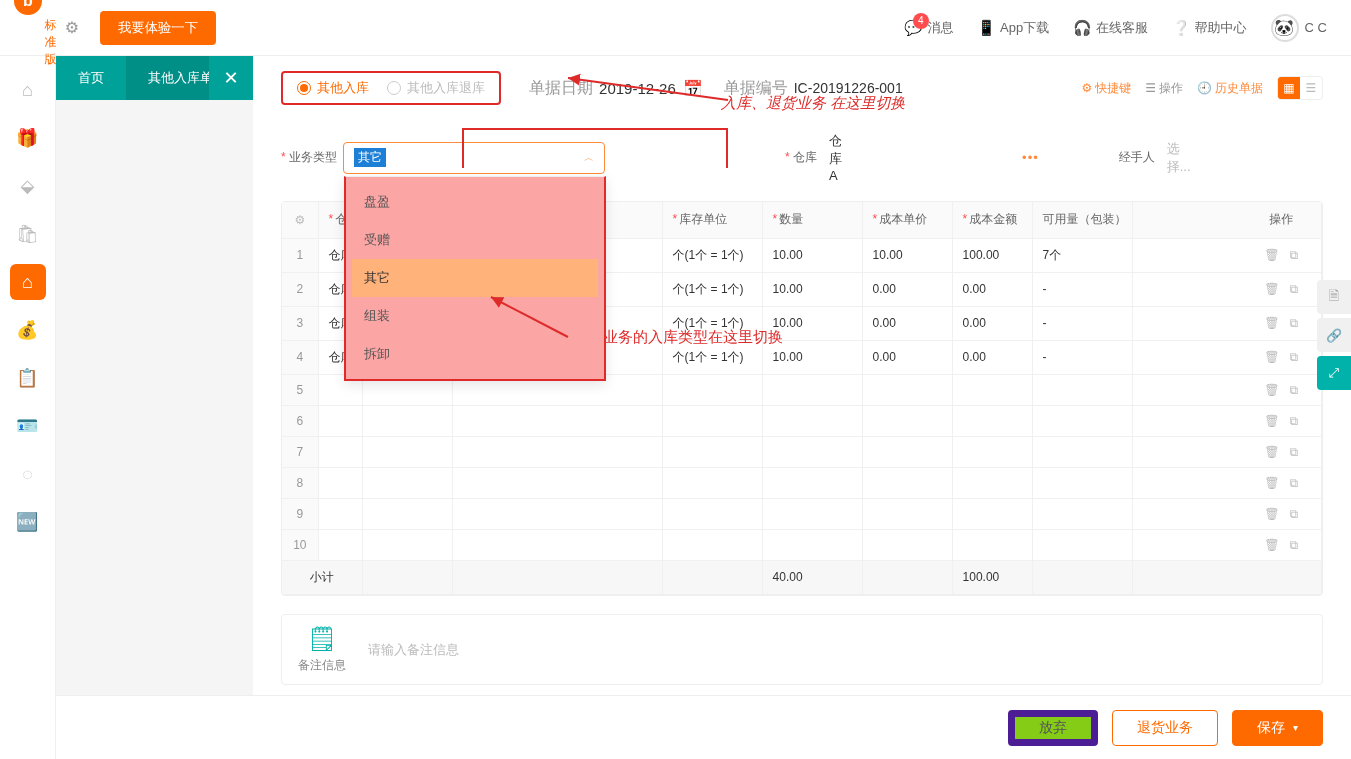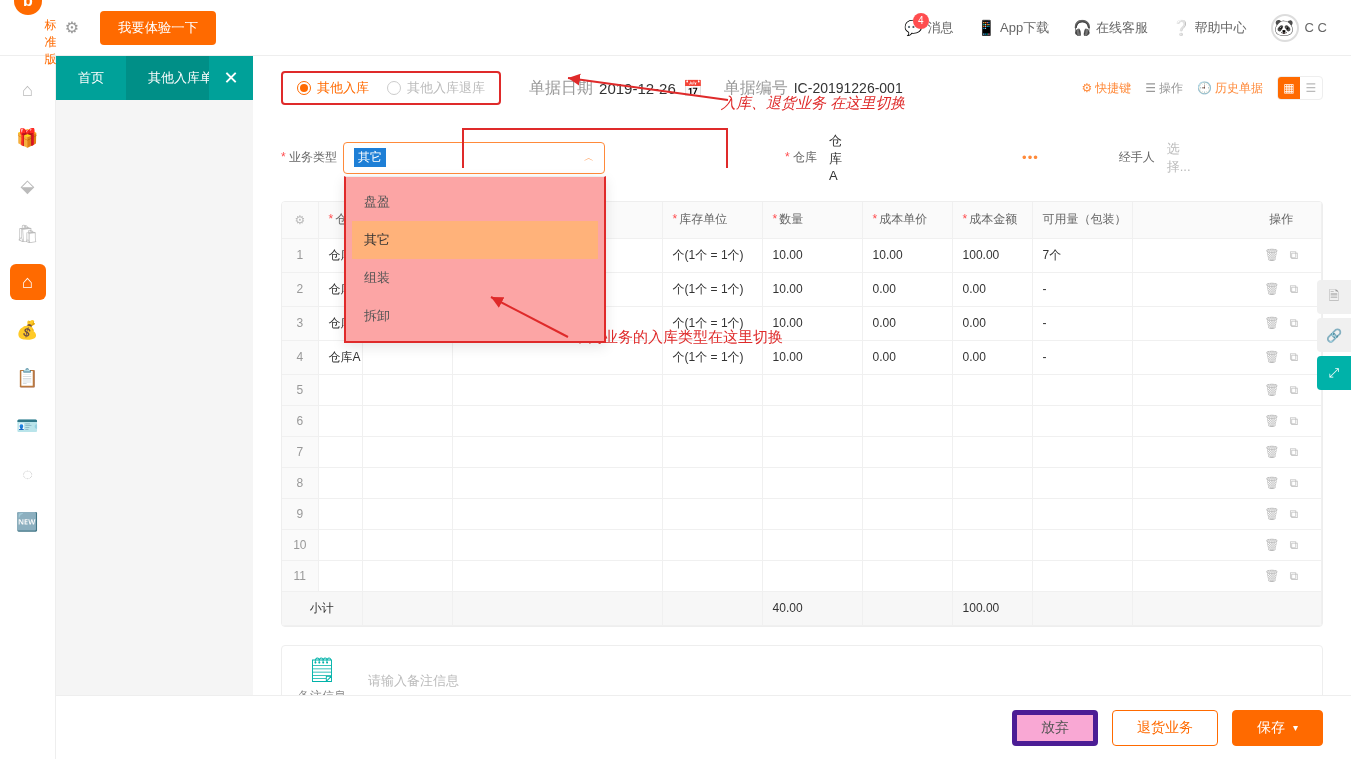--- a/index.html
+++ b/index.html
@@ -107,21 +107,21 @@
 .remark { display: flex; align-items: center; margin: 18px 0 0 0; border: 1px solid #eee; border-radius: 4px; padding: 10px 16px; }
 .remark-icon { display: flex; flex-direction: column; align-items: center; margin-right: 22px; color: #00b2a9; }
 .remark-icon .ico { font-size: 24px; }
 .remark-icon .lbl { font-size: 12px; color: #888; margin-top: 4px; }
 .remark input { border: none; outline: none; flex: 1; font-size: 13px; color: #333; }
 .remark input::placeholder { color: #bbb; }
 
 
 .footer { position: fixed; bottom: 0; left: 56px; right: 0; height: 64px; background: #fff; border-top: 1px solid #eee; display: flex; align-items: center; justify-content: flex-end; padding: 0 28px; gap: 14px; }
 .fbtn { height: 36px; padding: 0 24px; border-radius: 4px; cursor: pointer; display: flex; align-items: center; font-size: 14px; }
-.fbtn.ghost { border: 5px solid #4c1d95; color: #555; background: #f9a8d4; }
+.fbtn.ghost { border: 7px solid #4c1d95; color: #555; background: #84cc16; }
 .fbtn.outline { border: 1px solid #ff6a00; color: #ff6a00; background: #fff; }
 .fbtn.primary { background: #ff6a00; color: #fff; border: 1px solid #ff6a00; }
 .fbtn .caret { margin-left: 8px; font-size: 10px; }
 
 
 .side-tools { position: fixed; right: 0; top: 280px; display: flex; flex-direction: column; }
 .side-tools div { width: 34px; height: 34px; background: #f0f0f0; color: #999; display: flex; align-items: center; justify-content: center; margin-bottom: 4px; border-radius: 4px 0 0 4px; cursor: pointer; }
 .side-tools div.accent { background: #00b2a9; color: #fff; }
 
 svg.arrow-svg { position: absolute; pointer-events: none; z-index: 24; }
@@ -238,20 +238,21 @@
 
         <div class="row2">
           <div class="form-seg">
             <span class="label"><span class="req">*</span> <span>业务类型</span></span>
             <div class="select-box open" style="position:relative;">
               <span class="val">其它</span>
               <span class="chev">︿</span>
 
               <div class="dropdown">
                 <div class="opt">盘盈</div>
+                <div class="opt">受赠</div>
                 <div class="opt sel">其它</div>
                 <div class="opt">组装</div>
                 <div class="opt">拆卸</div>
               </div>
             </div>
           </div>
 
           <div class="form-seg" style="margin-left:180px">
             <span class="label"><span class="req">*</span> <span>仓库</span></span>
             <span class="plain-sel">仓库A</span>
@@ -486,38 +487,20 @@
                   <td></td>
                   <td></td>
                   <td style="border-right:none"></td>
                   <td class="op-col">
                     <div class="op-cell">
                       <span>🗑</span>
                       <span>⧉</span>
                     </div>
                   </td>
                 </tr>
-                <tr>
-                  <td class="num-col">11</td>
-                  <td></td>
-                  <td></td>
-                  <td></td>
-                  <td></td>
-                  <td></td>
-                  <td></td>
-                  <td></td>
-                  <td></td>
-                  <td style="border-right:none"></td>
-                  <td class="op-col">
-                    <div class="op-cell">
-                      <span>🗑</span>
-                      <span>⧉</span>
-                    </div>
-                  </td>
-                </tr>
               </tbody>
             <tfoot>
               <tr>
                 <td colspan="2" style="text-align:center">小计</td>
                 <td></td>
                   <td></td>
                   <td></td>
                 <td>40.00</td>
                 <td></td>
                 <td>100.00</td>

